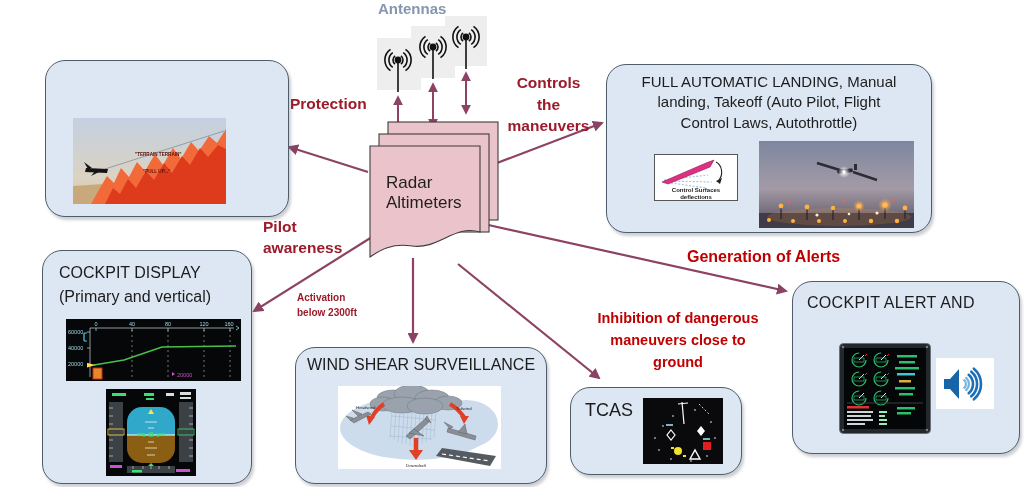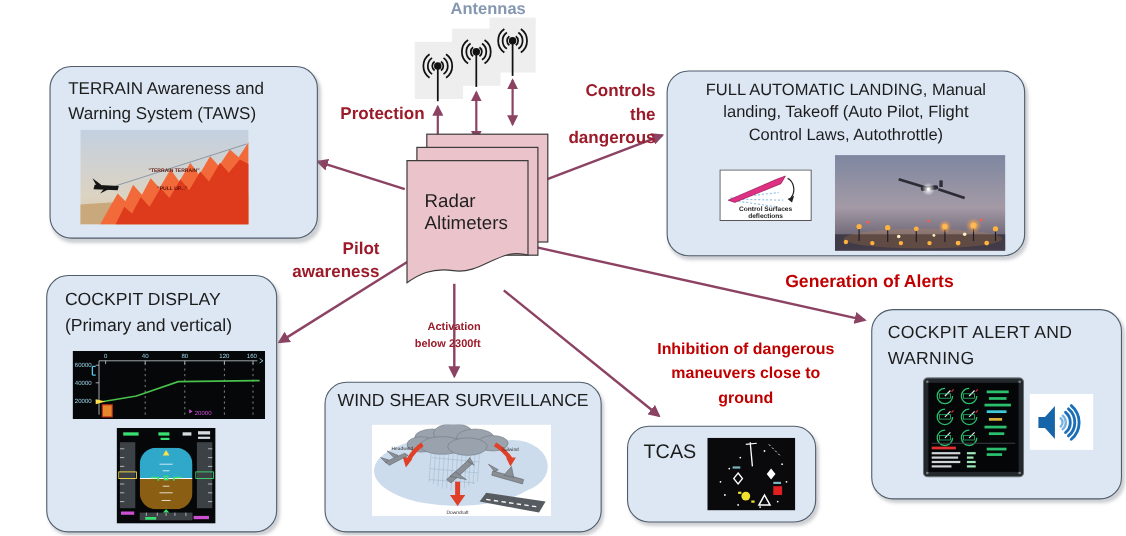--- a/index.html
+++ b/index.html
@@ -5,21 +5,21 @@
   html,body{margin:0;padding:0;background:#fff;}
   .stage{position:relative;width:1024px;height:487px;background:#fff;overflow:hidden;
          font-family:"Liberation Sans",sans-serif;}
   .stage svg{display:block;}
   .underlay{position:absolute;left:0;top:0;}
   .panel{position:absolute;background:#dde7f3;border:1.3px solid #4f5d6b;border-radius:20px;
          box-shadow:2px 3px 3px rgba(110,115,125,.35);}
   .ptitle{color:#1c1c1c;}
   .ptitle span{display:block;}
   .ill{position:absolute;}
-  .lbl{position:absolute;font-weight:bold;text-align:right;}
+  .lbl{position:absolute;font-weight:bold;text-align:left;}
   .lbl span{display:block;}
   .red1{color:#9c1b2a;}   
   .red2{color:#c00000;}   
   .gray-blue{color:#8496b0;}
   .center-doc-text{position:absolute;color:#1f1f1f;font-size:17px;line-height:1.2;}
   .center-doc-text span{display:block;}
 </style>
 </head>
 <body>
 
@@ -82,23 +82,23 @@
     <span>Radar</span>
     <span>Altimeters</span>
   </div>
 
   <div class="lbl gray-blue" style="left:378px;top:0px;width:100px;font-size:15px">Antennas</div>
 
   <div class="lbl red1" style="left:290px;top:94px;width:96px;font-size:15.5px;line-height:1.35">
     <span>Protection</span>
   </div>
 
-  <div class="lbl red1" style="left:501px;top:72px;width:95px;font-size:15.5px;line-height:1.4;text-align:right">
+  <div class="lbl red1" style="left:501px;top:72px;width:95px;font-size:15.5px;line-height:1.4;text-align:center">
     <span>Controls</span>
-      <span>the dangerous</span>
+      <span>the maneuvers</span>
   </div>
 
   <div class="lbl red1" style="left:263px;top:217px;width:82px;font-size:15.5px;line-height:1.35">
     <span>Pilot</span>
       <span>awareness</span>
   </div>
 
   <div class="lbl red1" style="left:297px;top:291px;width:140px;font-size:10px;line-height:1.45">
     <span>Activation</span>
       <span>below 2300ft</span>
@@ -106,24 +106,20 @@
 
   <div class="lbl red2" style="left:687px;top:248px;width:180px;font-size:16px">Generation of Alerts</div>
 
   <div class="lbl red2" style="left:588px;top:308px;width:180px;font-size:14.5px;line-height:1.5;text-align:center">
     <span>Inhibition of dangerous</span>
       <span>maneuvers close to</span>
       <span>ground</span>
   </div>
 
   <div class="panel" style="left:45px;top:60px;width:242px;height:155px">
-    <div class="ptitle" style="margin:8px 0 0 16px;font-size:15.5px;line-height:1.5">
-      <span>TERRAIN Awareness and</span>
-        <span>Warning System (TAWS)</span>
-    </div>
     <svg class="ill" style="left:27px;top:57px" width="153" height="86" viewBox="0 0 153 86">
       <defs>
           <linearGradient id="sky" x1="0" y1="0" x2="0" y2="1">
         <stop offset="0" stop-color="#c3d0e0"></stop>
             <stop offset="0.7" stop-color="#dcd3c2"></stop>
             <stop offset="1" stop-color="#d8c4a4"></stop>
       </linearGradient>
         </defs>
       <rect width="153" height="86" fill="url(#sky)"></rect>
       <polygon points="0,68 153,58 153,86 0,86" fill="#c9a87c"></polygon>
@@ -430,21 +426,20 @@
       <g fill="#f2e22e">
           <rect x="28" y="49" width="3" height="2"></rect>
           <rect x="40" y="57" width="3" height="2"></rect>
         </g>
     </svg>
   </div>
 
   <div class="panel" style="left:792px;top:281px;width:226px;height:171px">
     <div class="ptitle" style="margin:9px 0 0 14px;font-size:16px;line-height:1.5;letter-spacing:.3px">
       <span>COCKPIT ALERT AND</span>
-        <span>WARNING</span>
     </div>
     <svg class="ill" style="left:46px;top:61px" width="92" height="91" viewBox="0 0 92 91">
       <rect x="0.5" y="0.5" width="91" height="90" rx="4" fill="#23282c" stroke="#6a7076"></rect>
       <rect x="5" y="5" width="82" height="81" fill="#050607"></rect>
       <g>
         <g fill="none" stroke="#2bbf6e" stroke-width="1.2">
           <circle cx="20" cy="17" r="7" stroke-dasharray="33,11"></circle>
             <circle cx="42" cy="17" r="7" stroke-dasharray="33,11"></circle>
           <circle cx="20" cy="36" r="7" stroke-dasharray="33,11"></circle>
             <circle cx="42" cy="36" r="7" stroke-dasharray="33,11"></circle>

